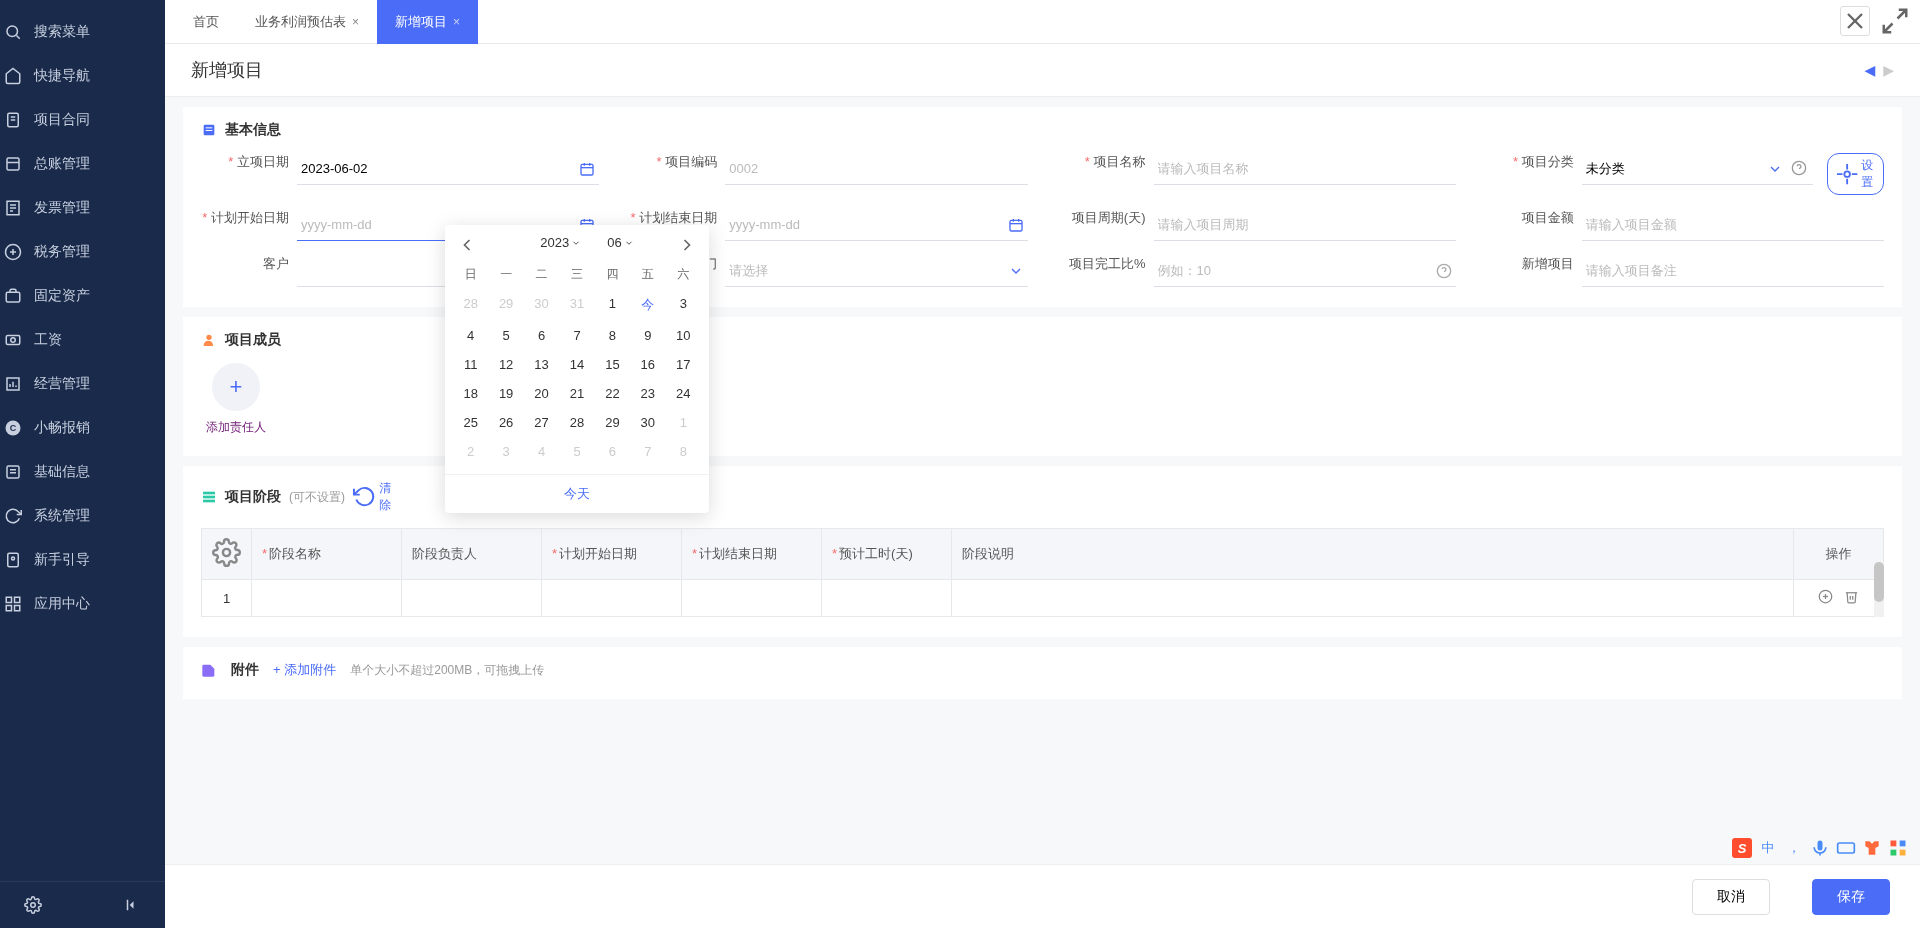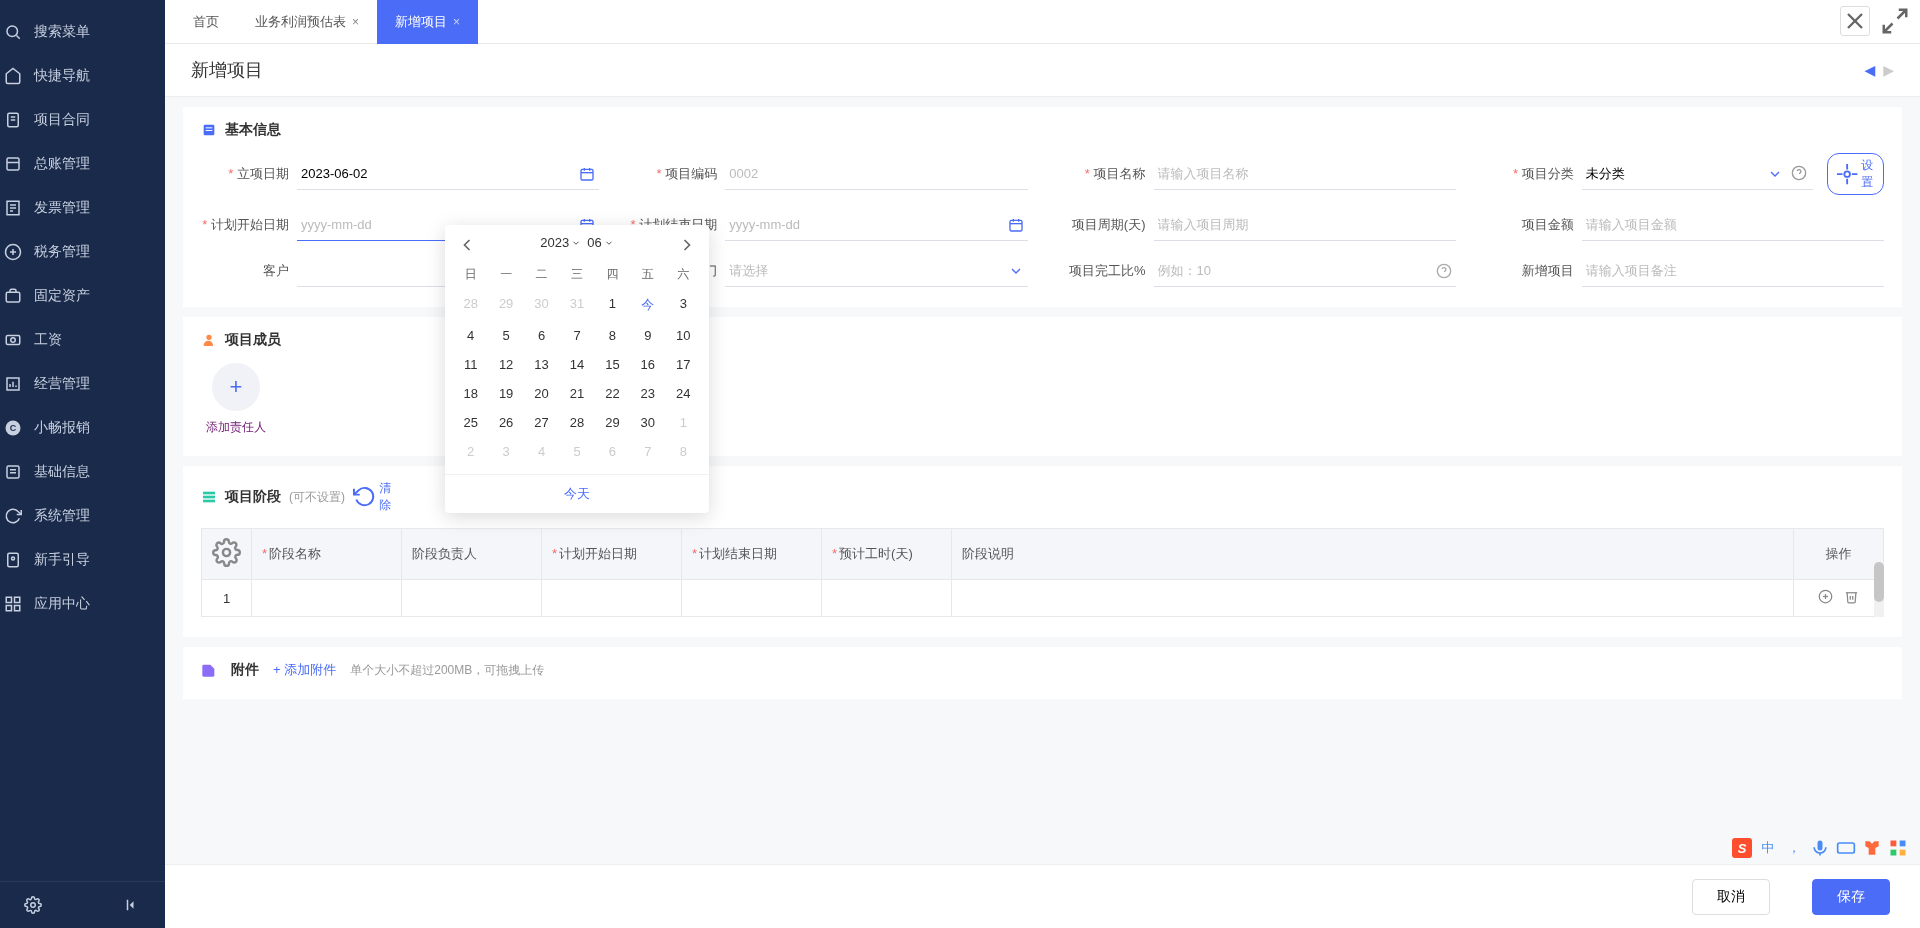--- a/index.html
+++ b/index.html
@@ -37,21 +37,21 @@
 
 .content { flex: 1; overflow-y: auto; background: #f7f8fa; }
 .section { background: #fff; margin: 10px 18px 0 18px; padding: 14px 18px 20px 18px; }
 .section-title { display: flex; align-items: center; gap: 8px; font-size: 14px; font-weight: 600; margin-bottom: 14px; }
 .section-title .sec-icon { width: 16px; height: 16px; display: inline-flex; }
 .section-title .sub { font-size: 12px; color: #999; font-weight: normal; }
 .section-title .link { color: #4a6cf7; font-size: 12px; font-weight: normal; cursor: pointer; display:inline-flex; align-items:center; gap:3px;}
 
 
 .form-grid { display: grid; grid-template-columns: repeat(4, 1fr); gap: 14px 30px; }
-.form-item { display: flex; align-items: center; gap: 8px; }
+.form-item { display: flex; align-items: flex-start; gap: 8px; }
 .form-item .lbl { width: 88px; text-align: right; font-size: 13px; color: #555; flex-shrink: 0; }
 .form-item .req::before { content: "* "; color: #f56c6c; }
 .form-item .ctrl { flex: 1; position: relative; }
 .form-item input, .form-item .select { width: 100%; height: 32px; border: none; border-bottom: 1px solid #dcdfe6; padding: 0 24px 0 4px; font-size: 13px; outline: none; background: transparent; }
 .form-item input::placeholder { color: #bbb; }
 .form-item .suffix-icon { position: absolute; right: 4px; top: 50%; transform: translateY(-50%); color: #4a6cf7; cursor: pointer; width:16px; height:16px; display:inline-flex; align-items:center; justify-content:center; }
 .form-item .suffix-icon.gray { color: #aaa; }
 .form-item .extra-btn { margin-left: 6px; border:1px solid #4a6cf7; color:#4a6cf7; padding: 3px 8px; border-radius:12px; font-size:12px; cursor:pointer; display:inline-flex; align-items:center; gap:3px;}
 .form-item .info-icon { margin-left:4px; color:#999; cursor:pointer;}
 
@@ -81,21 +81,21 @@
 .footer { height: 64px; border-top: 1px solid #eee; background: #fff; display: flex; align-items: center; justify-content: flex-end; gap: 14px; padding: 0 30px; }
 .btn { padding: 8px 24px; border-radius: 4px; font-size: 14px; cursor: pointer; border: 1px solid #ddd; background: #fff; }
 .btn.primary { background: #4a6cf7; color: #fff; border-color: #4a6cf7; margin-left: 28px; }
 
 
 .datepicker { position: absolute; z-index: 100; width: 264px; background: #fff; border-radius: 4px; box-shadow: 0 4px 20px rgba(0,0,0,0.15); left: 280px; top: 225px; }
 .dp-head { display: flex; align-items: center; justify-content: center; gap: 6px; padding: 10px 8px; position: relative; }
 .dp-head .nav-arrow { position: absolute; top: 10px; cursor: pointer; width: 20px; height: 20px; display: flex; align-items: center; justify-content: center; color: #666; }
 .dp-head .nav-arrow.prev { left: 12px; }
 .dp-head .nav-arrow.next { right: 12px; }
-.dp-head .sel { font-size: 13px; font-weight: 500; display: inline-flex; align-items: center; gap: 2px; cursor: pointer; }
+.dp-head .sel { font-size: 13px; font-weight: 500; display: inline-flex; align-items: center; gap: 2px; cursor: pointer; margin-left: 20px; }
 .dp-grid { display: grid; grid-template-columns: repeat(7, 1fr); text-align: center; padding: 0 8px 8px 8px; }
 .dp-grid .wd { font-size: 12px; color: #666; padding: 6px 0; }
 .dp-grid .day { font-size: 13px; padding: 7px 0; cursor: pointer; border-radius: 3px; }
 .dp-grid .day.other { color: #ccc; }
 .dp-grid .day.today { color: #4a6cf7; }
 .dp-today { text-align: center; padding: 10px 0; border-top: 1px solid #f0f0f0; color: #4a6cf7; cursor: pointer; font-size: 13px; }
 
 
 .ime-strip { position: absolute; right: 12px; bottom: 70px; display: flex; gap: 6px; align-items: center; }
 .ime-strip .ime-icon { width: 20px; height: 20px; display:inline-flex; align-items:center; justify-content:center; font-size:13px; }

